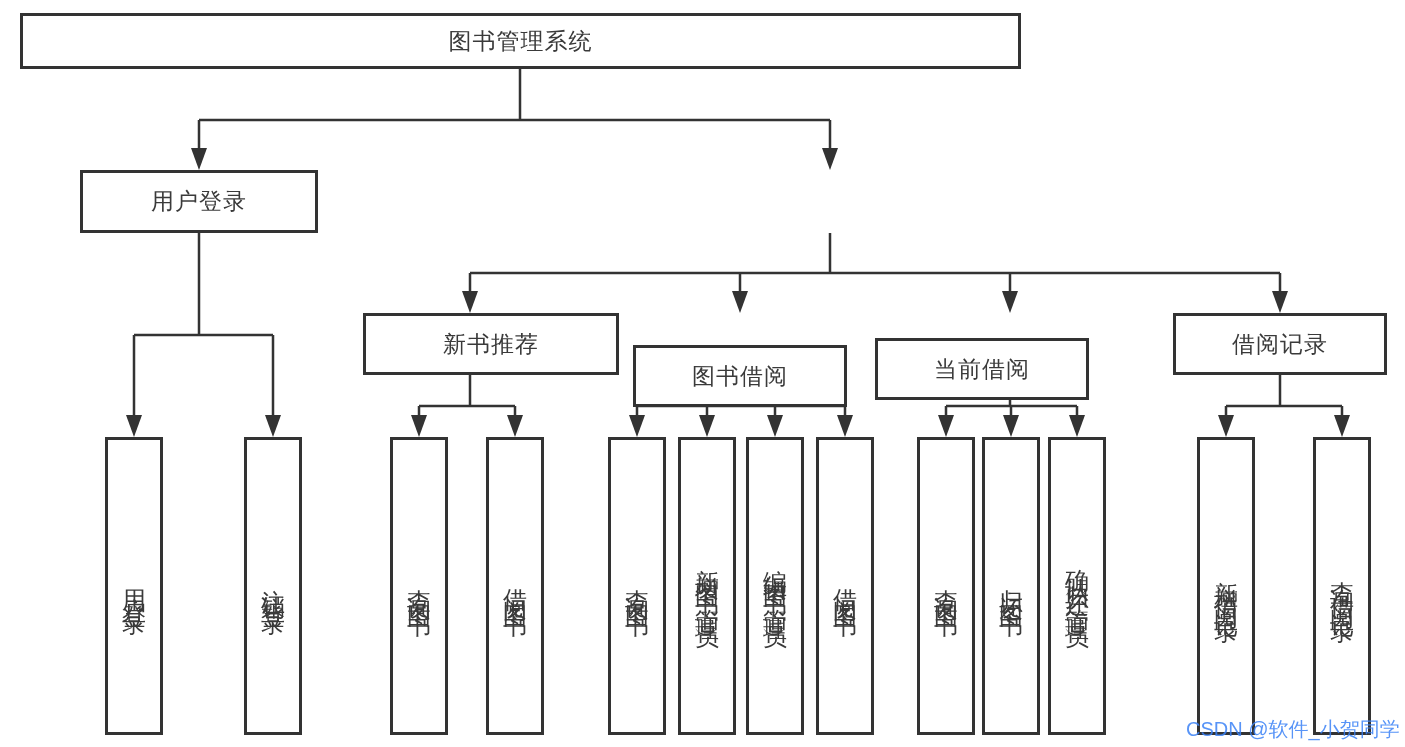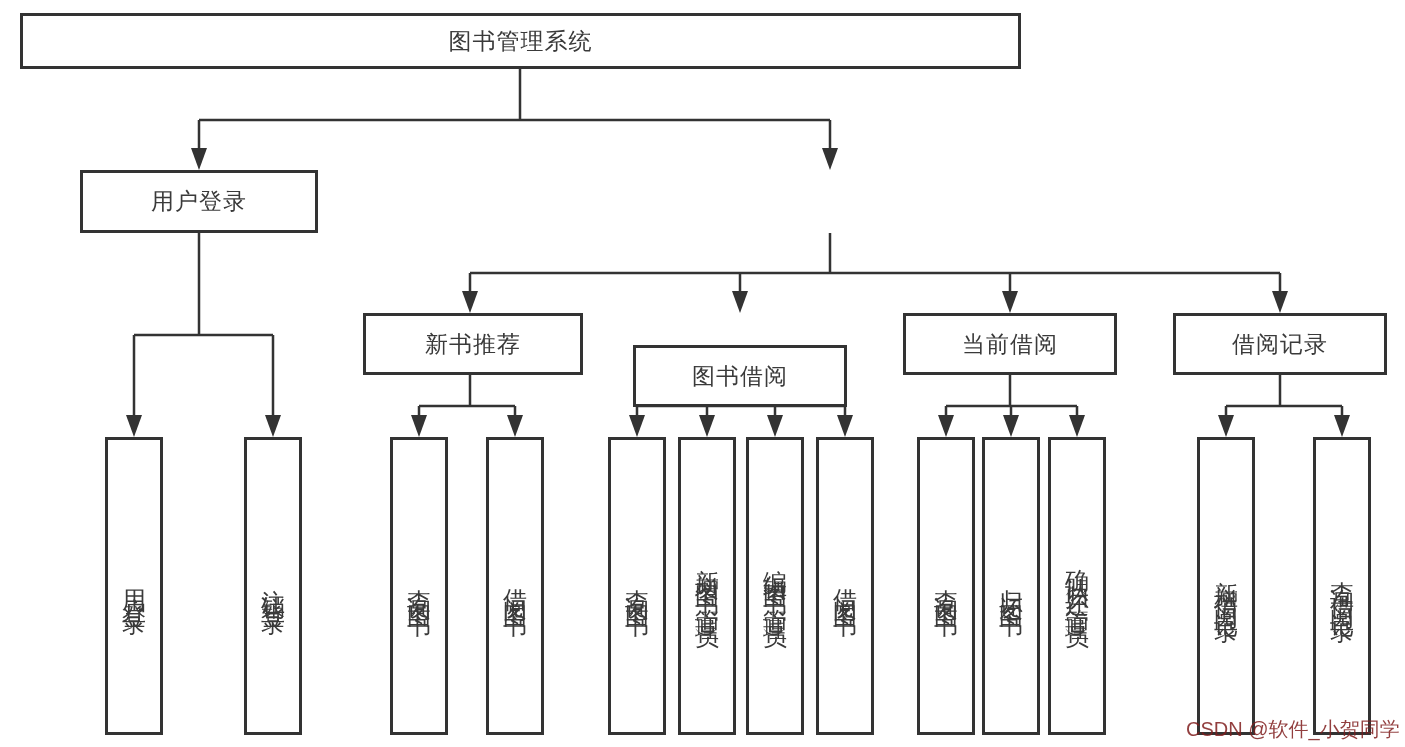--- a/index.html
+++ b/index.html
@@ -37,44 +37,44 @@
     writing-mode: vertical-rl;
     text-orientation: mixed;
     font-size: 24px;
     letter-spacing: 8px;
     line-height: 1;
     color: #3a3a3a;
     white-space: nowrap;
   }
   #n-user-login   { left: 80px;  width: 238px; }
   #n-book-mgmt    { left: 712px; width: 236px; }
-  #n-new-book-rec { left: 363px; width: 220px; font-family: Liberation Serif, serif; }
+  #n-new-book-rec { left: 363px; width: 256px; font-family: Liberation Serif, serif; }
   #n-book-borrow  { left: 633px; width: 214px; margin-top: 32px; }
-  #n-cur-borrow   { left: 903px; width: 214px; }
+  #n-cur-borrow   { left: 875px; width: 214px; margin-top: 25px; }
   #n-borrow-rec   { left: 1173px; width: 214px; }
   #n-login        { left: 105px; }
   #n-logout       { left: 244px; }
   #n-nbr-query    { left: 390px; }
   #n-nbr-borrow   { left: 486px; }
   #n-bb-query     { left: 608px; }
   #n-bb-add       { left: 678px; }
   #n-bb-edit      { left: 746px; }
   #n-bb-borrow    { left: 816px; }
   #n-cb-query     { left: 917px; }
   #n-cb-return    { left: 982px; }
   #n-cb-confirm   { left: 1048px; }
   #n-br-add       { left: 1197px; }
   #n-br-query     { left: 1313px; }
   .watermark {
     position: absolute;
     left: 1186px;
     top: 716px;
     z-index: 5;
     font-size: 20px;
-    color: #7f1d1d;
+    color: #3b82f6;
     opacity: 0.85;
     white-space: nowrap;
   }
 </style>
 </head>
 <body>
 
 <div id="stage">
 
   <svg id="wires" viewBox="0 0 1405 747" xmlns="http://www.w3.org/2000/svg">

